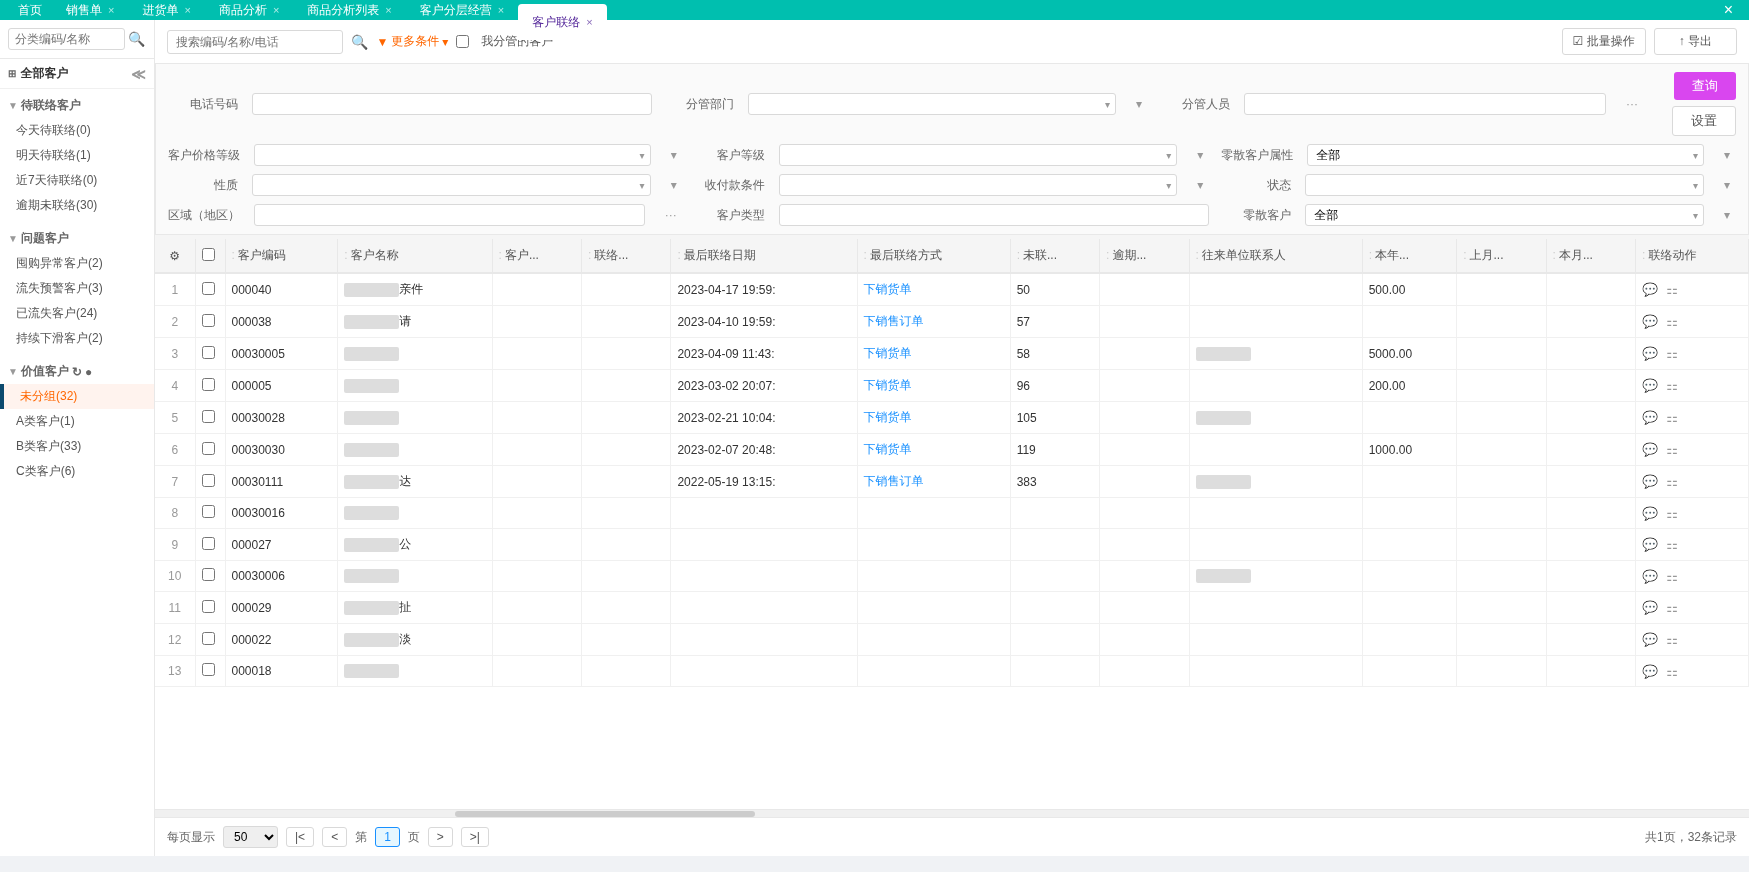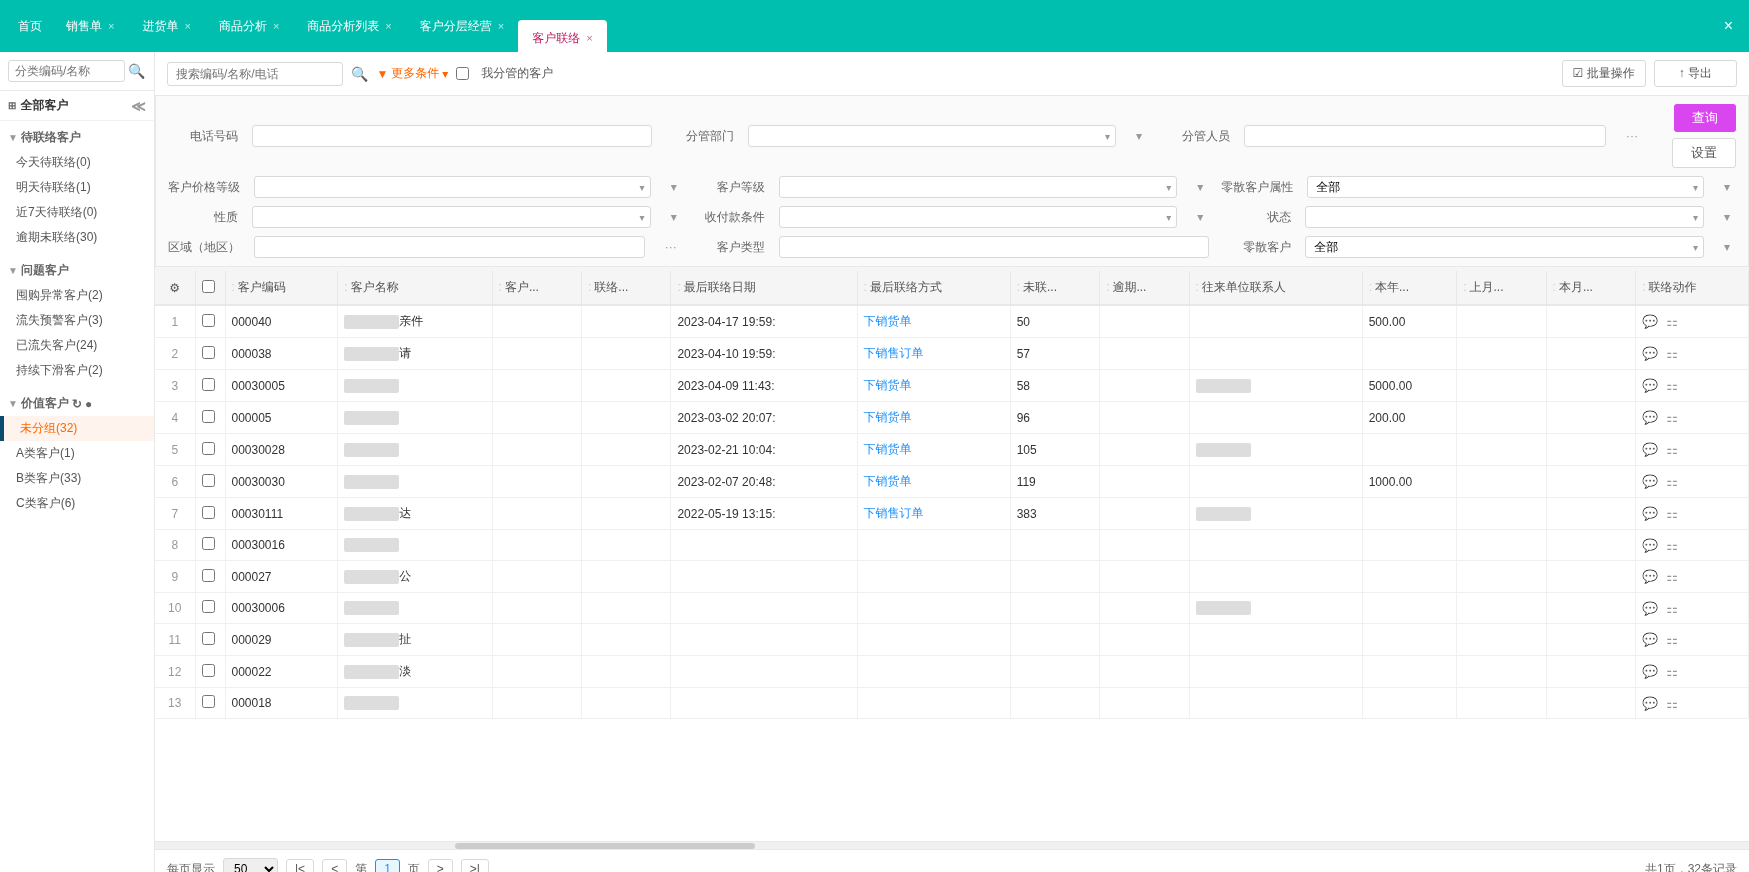--- a/index.html
+++ b/index.html
@@ -1,41 +1,41 @@
 <!DOCTYPE html>
 <html><head>
   <meta charset="utf-8">
   <style>
     * { box-sizing: border-box; margin: 0; padding: 0; font-family: 'Microsoft YaHei', Arial, sans-serif; font-size: 12px; }
     body { background: #f0f2f5; overflow: hidden; }
 
     
     .topbar {
       background: #00bfaf;
-      height: 52px;
+      height: 20px;
       display: flex;
       align-items: center;
       padding: 0 8px;
       color: white;
       position: relative;
     }
     .topbar-tab {
       display: inline-flex;
       align-items: center;
       padding: 0 14px;
       height: 36px;
       color: white;
       cursor: pointer;
       font-size: 13px;
       position: relative;
     }
     .topbar-tab.home { padding: 0 10px; }
     .topbar-tab.active {
       background: white;
-      color: #be185d;
+      color: #4c1d95;
       border-radius: 4px 4px 0 0;
       margin-top: 24px;
     }
     .topbar-tab .close-x {
       margin-left: 6px;
       font-size: 11px;
       opacity: 0.7;
     }
     .topbar-close-all {
       margin-left: auto;

